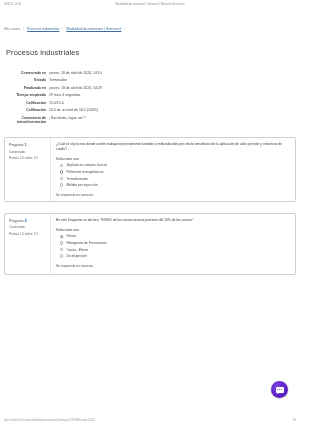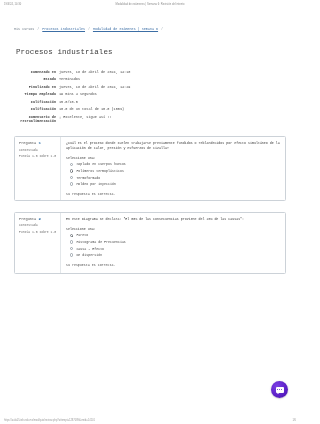--- a/index.html
+++ b/index.html
@@ -32,22 +32,21 @@
     transform: translateX(-50%);
     white-space: nowrap;
   }
   .print-header-wrap {
     position: relative;
     height: 9px;
   }
 
   
   .page {
-    padding: 0 10px;
-    font-family: Liberation Mono, monospace;
+    padding: 0 0;
   }
 
   
   .breadcrumb {
     display: flex;
     align-items: center;
     flex-wrap: wrap;
     gap: 2px;
     font-size: 3.4px;
     color: #6d7a86;

